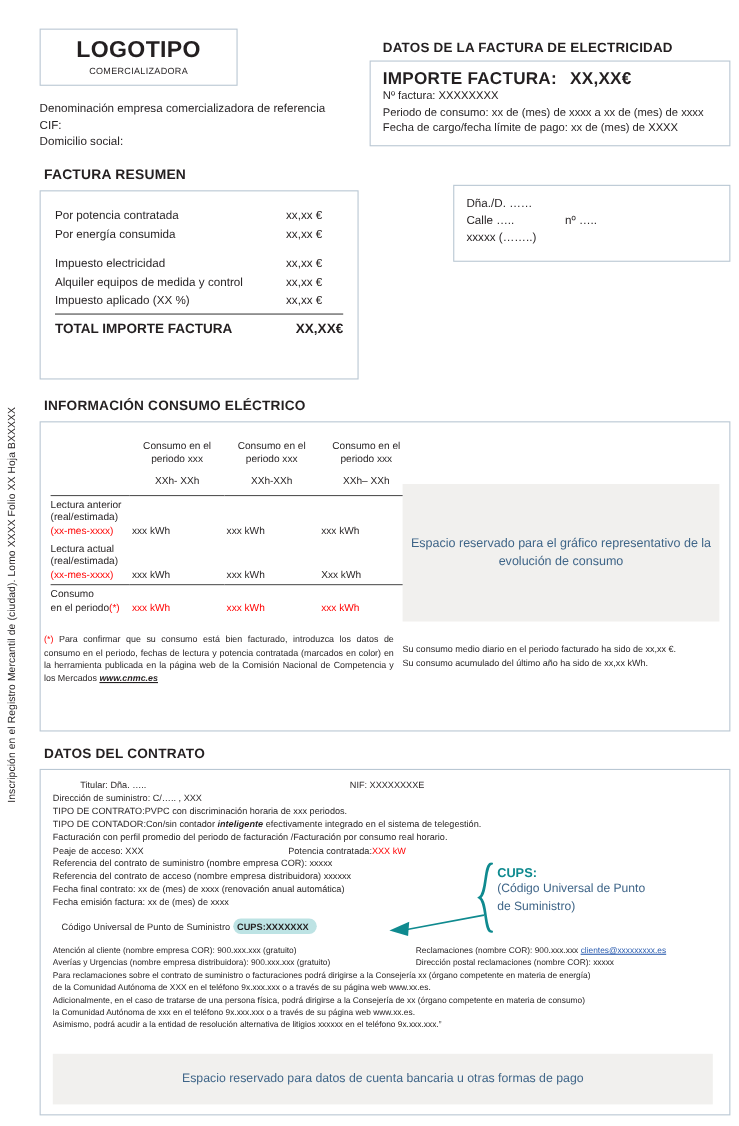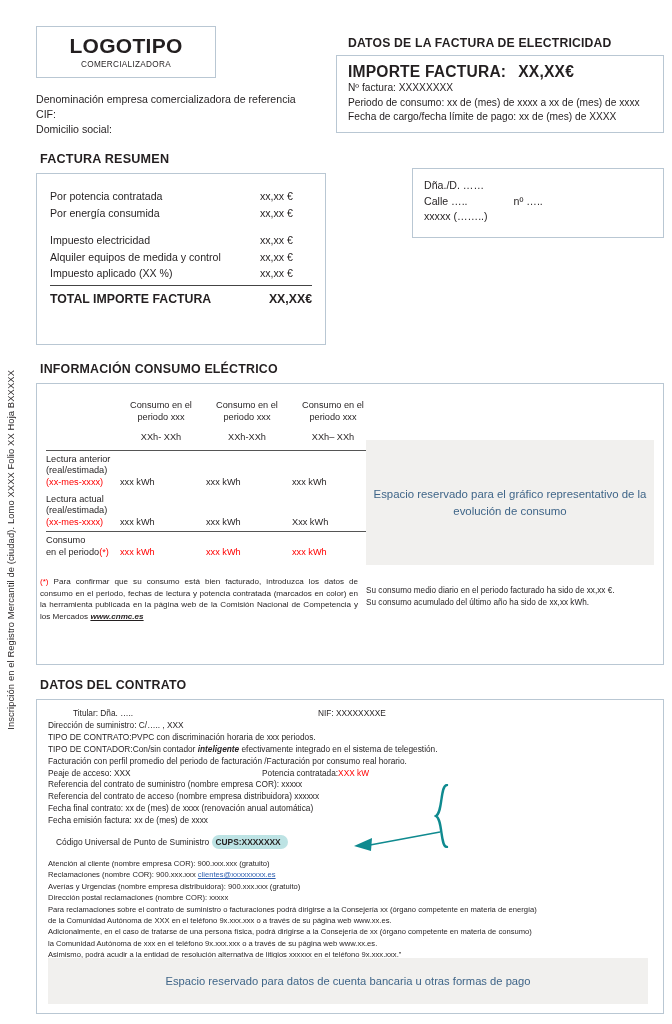--- a/index.html
+++ b/index.html
@@ -100,21 +100,21 @@
   #cups-pill .pre{padding-left:4px;}
 
   
   #cups-callout{position:absolute;left:452px;top:786px;width:200px;}
   #cups-callout .t{font-size:11.6px;font-weight:bold;color:#0f8a8f;line-height:15px;}
   #cups-callout .d{font-size:11px;color:#3f6588;line-height:15.5px;}
   #brace{position:absolute;left:434px;top:784px;width:16px;height:64px;}
   #arrow{position:absolute;left:340px;top:828px;width:104px;height:28px;}
 
   #contact{position:absolute;left:48px;top:858px;width:604px;font-size:7.6px;line-height:11.4px;}
-  .two{display:flex;flex-direction:column;}
+  .two{display:flex;}
   .two .c1{width:330px;}
   .two .c2{flex:1;}
   #contact a,#contact .mail{color:#2f5fb0;text-decoration:underline;}
 
   #banco-box{position:absolute;left:48px;top:958px;width:600px;height:46px;
     background:#f1f0ee;display:flex;align-items:center;justify-content:center;}
   #banco-text{font-size:11.2px;color:#3f6588;}
 </style>
 </head>
 <body>
@@ -289,20 +289,25 @@
 
   <svg id="arrow" viewBox="0 0 104 28">
     <path d="M100 4 L30 17" stroke="#0f8a8f" stroke-width="1.6" fill="none"></path>
     <path d="M14 18 L32 10 L31 23 Z" fill="#0f8a8f"></path>
   </svg>
 
   <svg id="brace" viewBox="0 0 16 64">
     <path d="M13 1 C6 1 9 28 2 32 C9 36 6 63 13 63" stroke="#0f8a8f" stroke-width="2.4" fill="none" stroke-linecap="round"></path>
   </svg>
 
+  <div id="cups-callout">
+    <div class="t">CUPS:</div>
+    <div class="d">(Código Universal de Punto</div>
+    <div class="d">de Suministro)</div>
+  </div>
 
   <div id="contact">
     <div class="two">
       <span class="c1">Atención al cliente (nombre empresa COR):  900.xxx.xxx (gratuito)</span>
       <span class="c2">
         <span>Reclamaciones (nombre COR):  900.xxx.xxx</span>
         <span class="mail">clientes@xxxxxxxxx.es</span>
       </span>
     </div>
     <div class="two">

